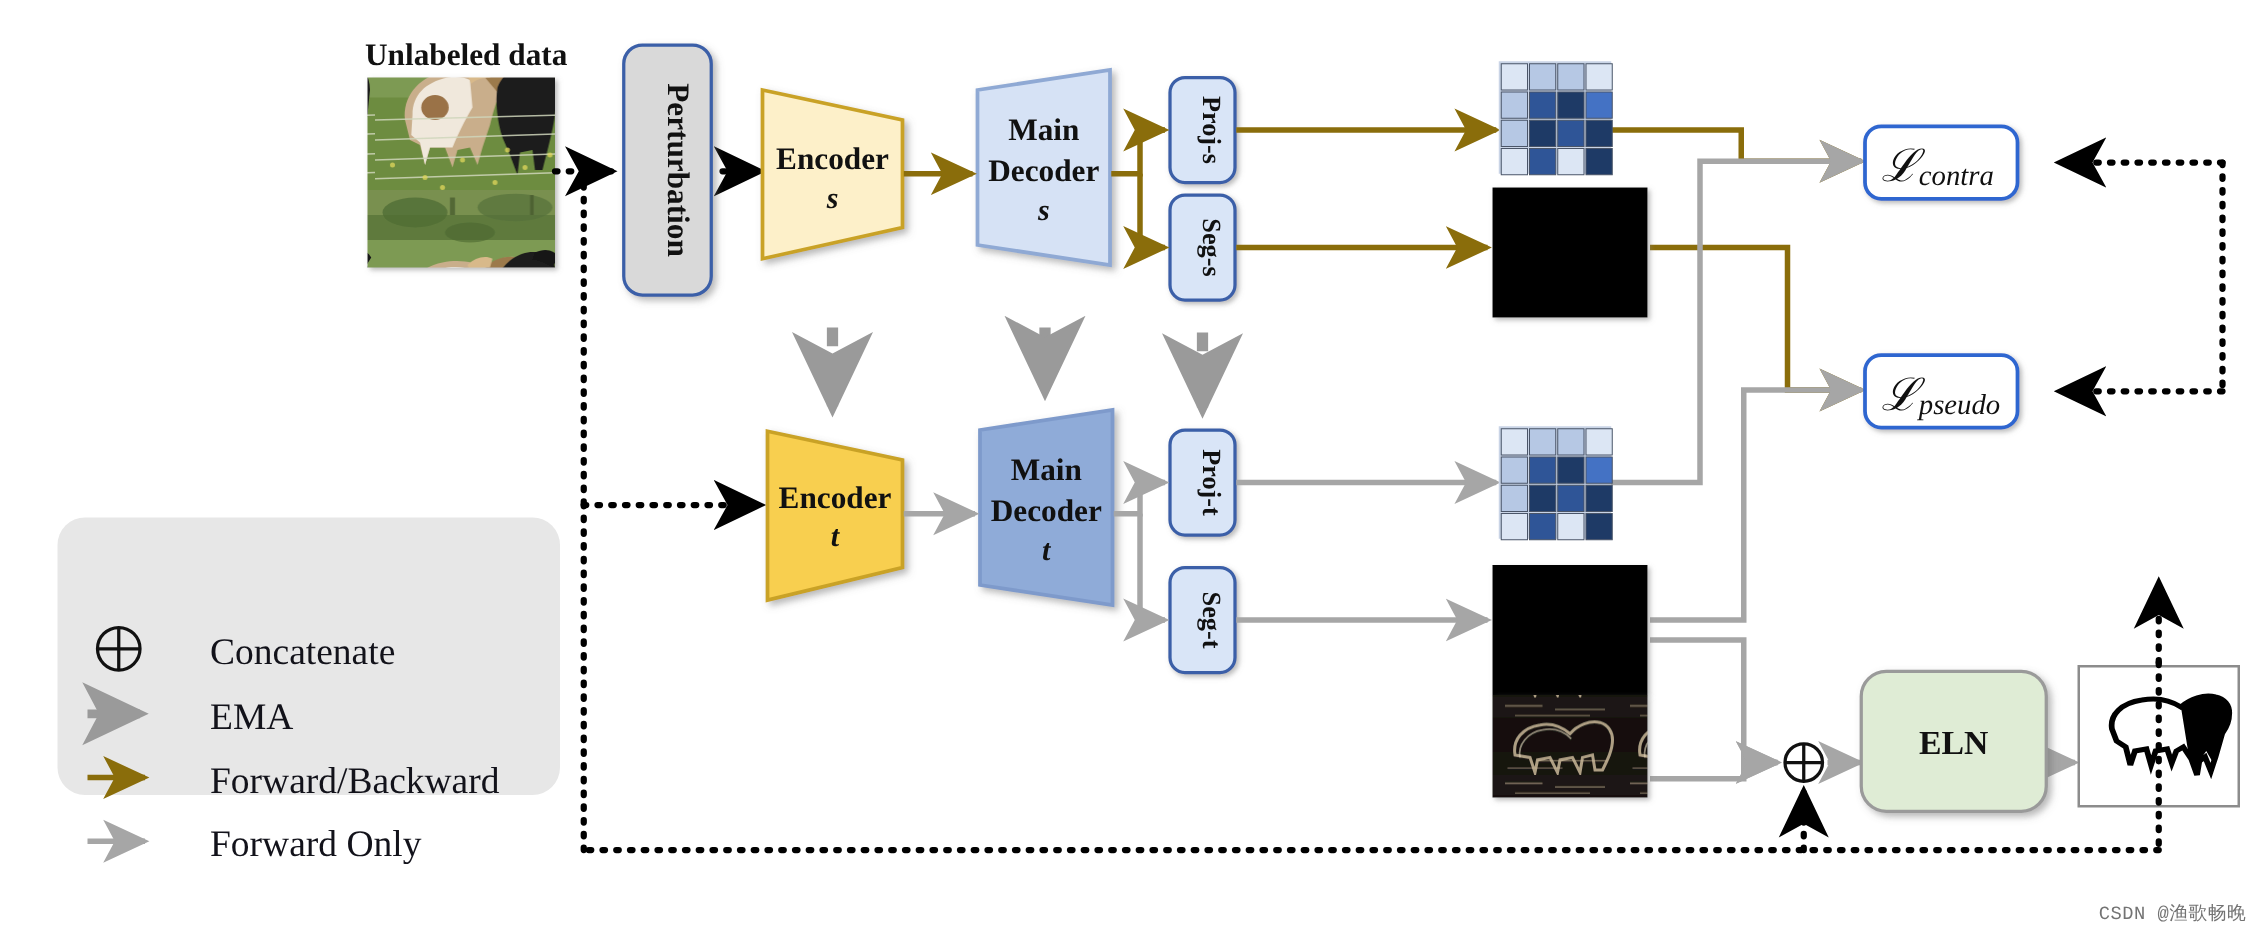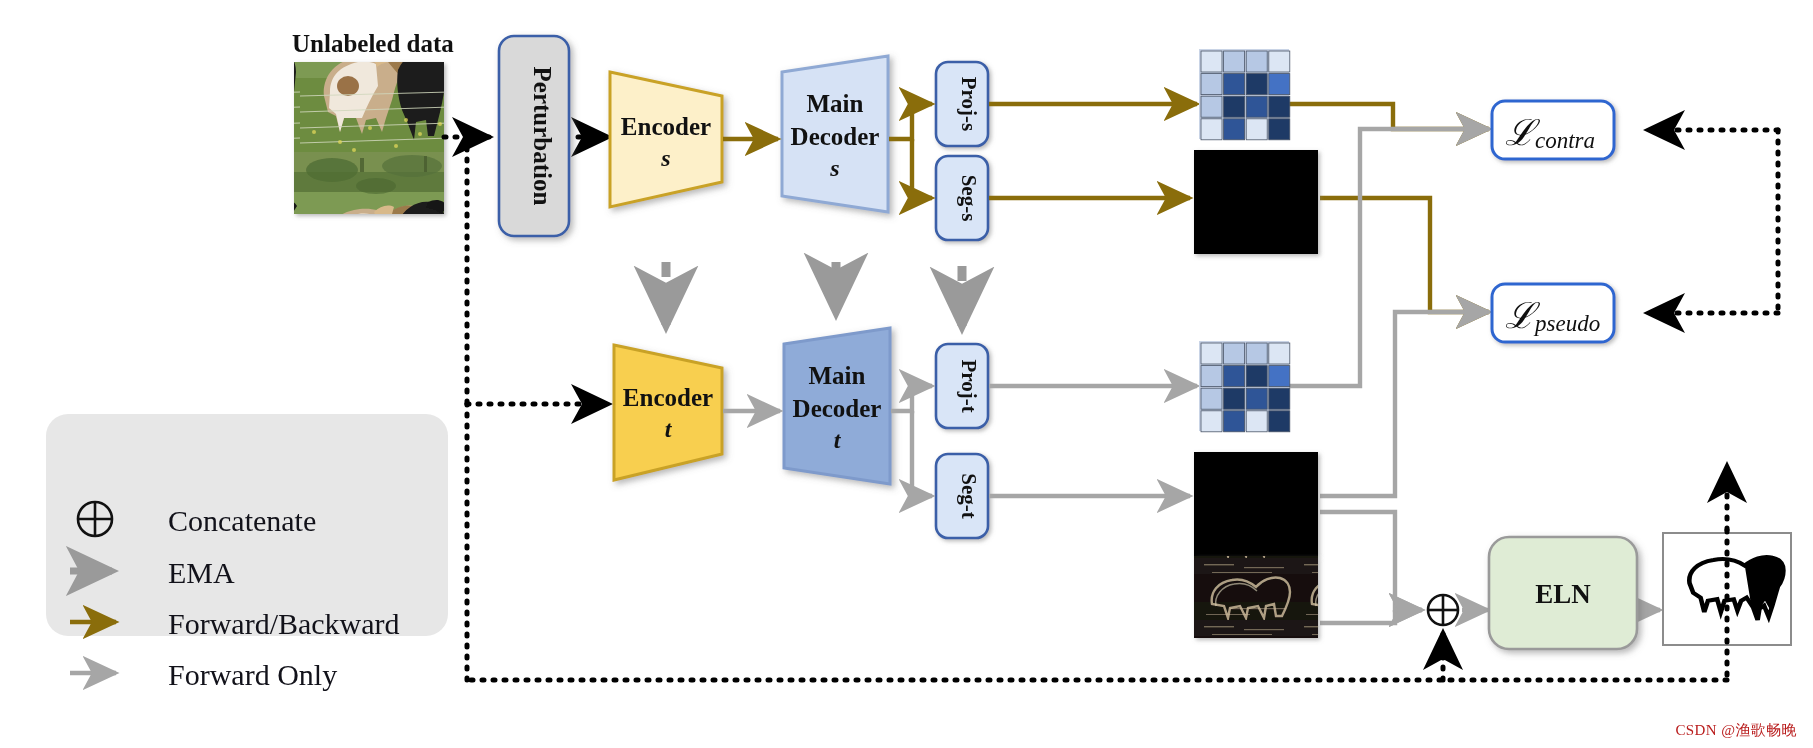--- a/index.html
+++ b/index.html
@@ -37,23 +37,23 @@
     fill: #12121a;
   }
   .loss-label {
     font-family: "Liberation Serif", serif;
     fill: #101010;
   }
   .wm {
     position: absolute;
     right: 16px;
     bottom: 8px;
-    font-family: Liberation Serif, serif;
+    font-family: Liberation Mono, monospace;
     font-size: 15px;
-    color: #b91c1c;
+    color: #737373;
     letter-spacing: 0.4px;
     white-space: nowrap;
   }
 </style>
 </head>
 <body>
 
 <div id="stage">
 
   <svg class="layer" viewBox="0 0 1813 748">

